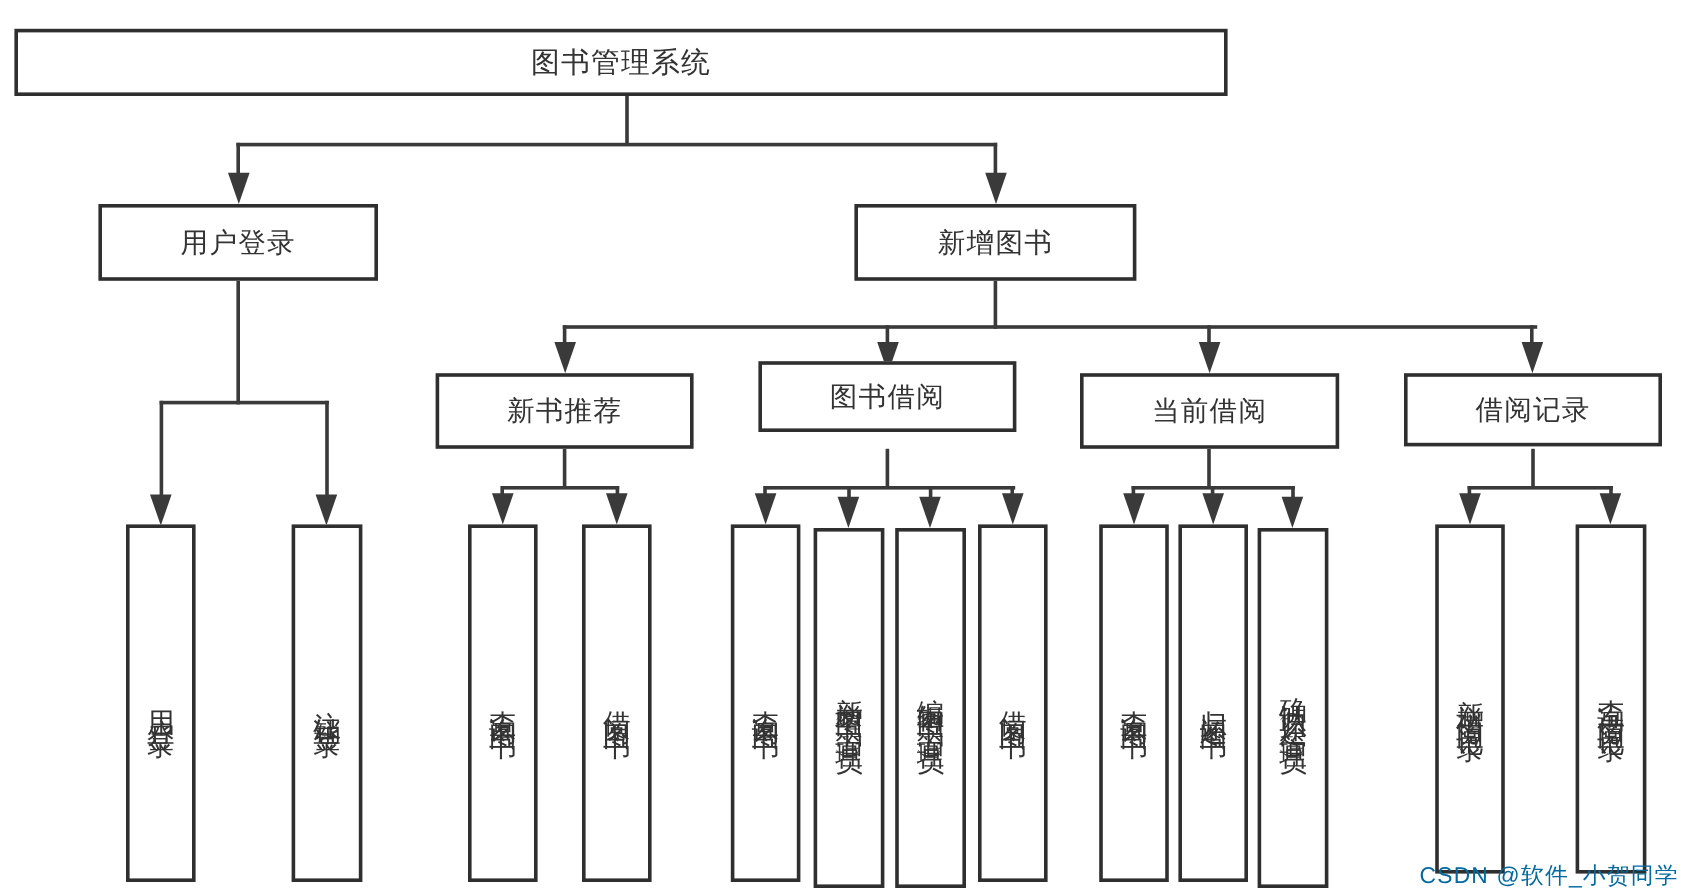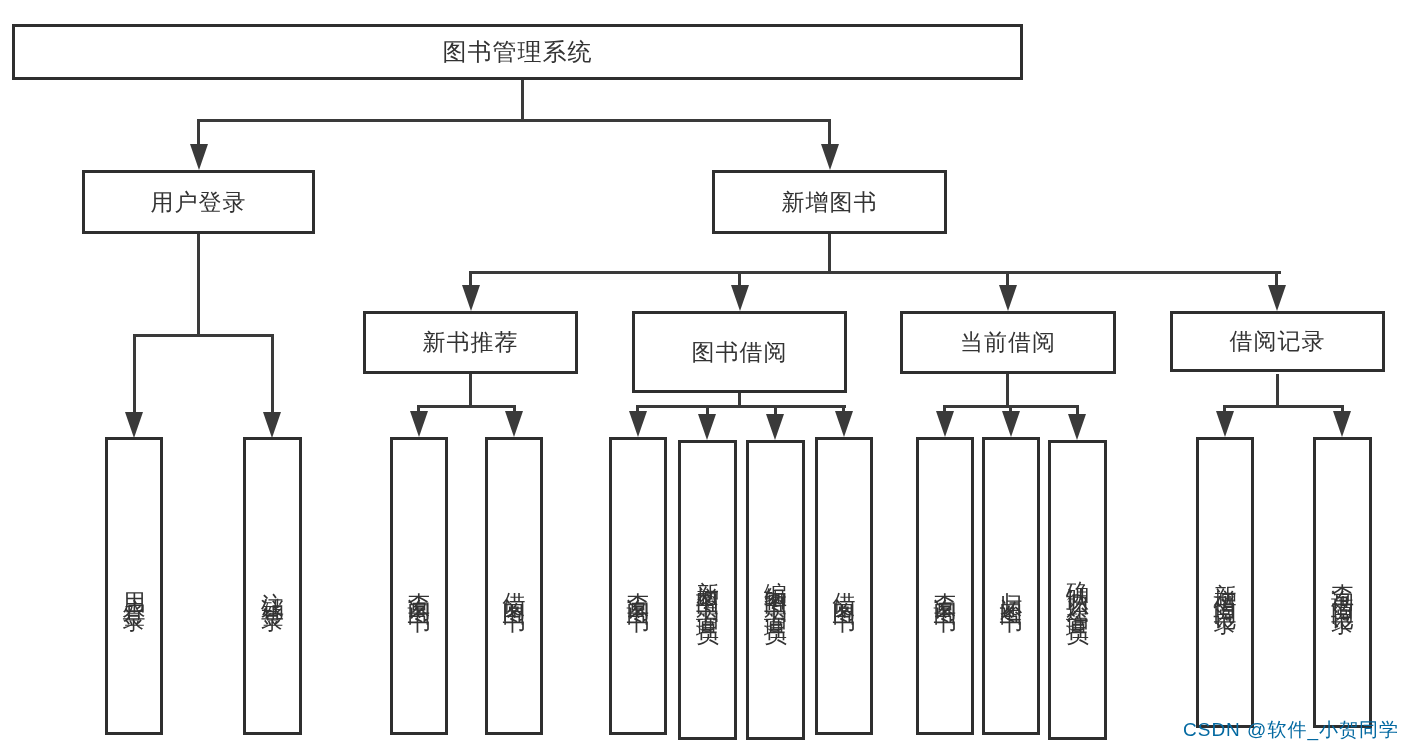--- a/index.html
+++ b/index.html
@@ -88,21 +88,21 @@
   <div class="vline" style="left:1006px;top:271px;height:17px"></div>
   <div class="vline" style="left:1275px;top:271px;height:17px"></div>
   <div class="arrow" style="left:462px;top:285px"></div>
   <div class="arrow" style="left:731px;top:285px"></div>
   <div class="arrow" style="left:999px;top:285px"></div>
   <div class="arrow" style="left:1268px;top:285px"></div>
 
   <div class="box" style="left:363px;top:311px;width:215px;height:63px">
     <span>新书推荐</span>
   </div>
-  <div class="box" style="left:632px;top:311px;width:215px;height:82px">
+  <div class="box" style="left:632px;top:301px;width:215px;height:59px">
     <span>图书借阅</span>
   </div>
   <div class="box" style="left:900px;top:311px;width:216px;height:63px">
     <span>当前借阅</span>
   </div>
   <div class="box" style="left:1170px;top:311px;width:215px;height:61px">
     <span>借阅记录</span>
   </div>
 
   <div class="vline" style="left:469px;top:374px;height:33px"></div>

